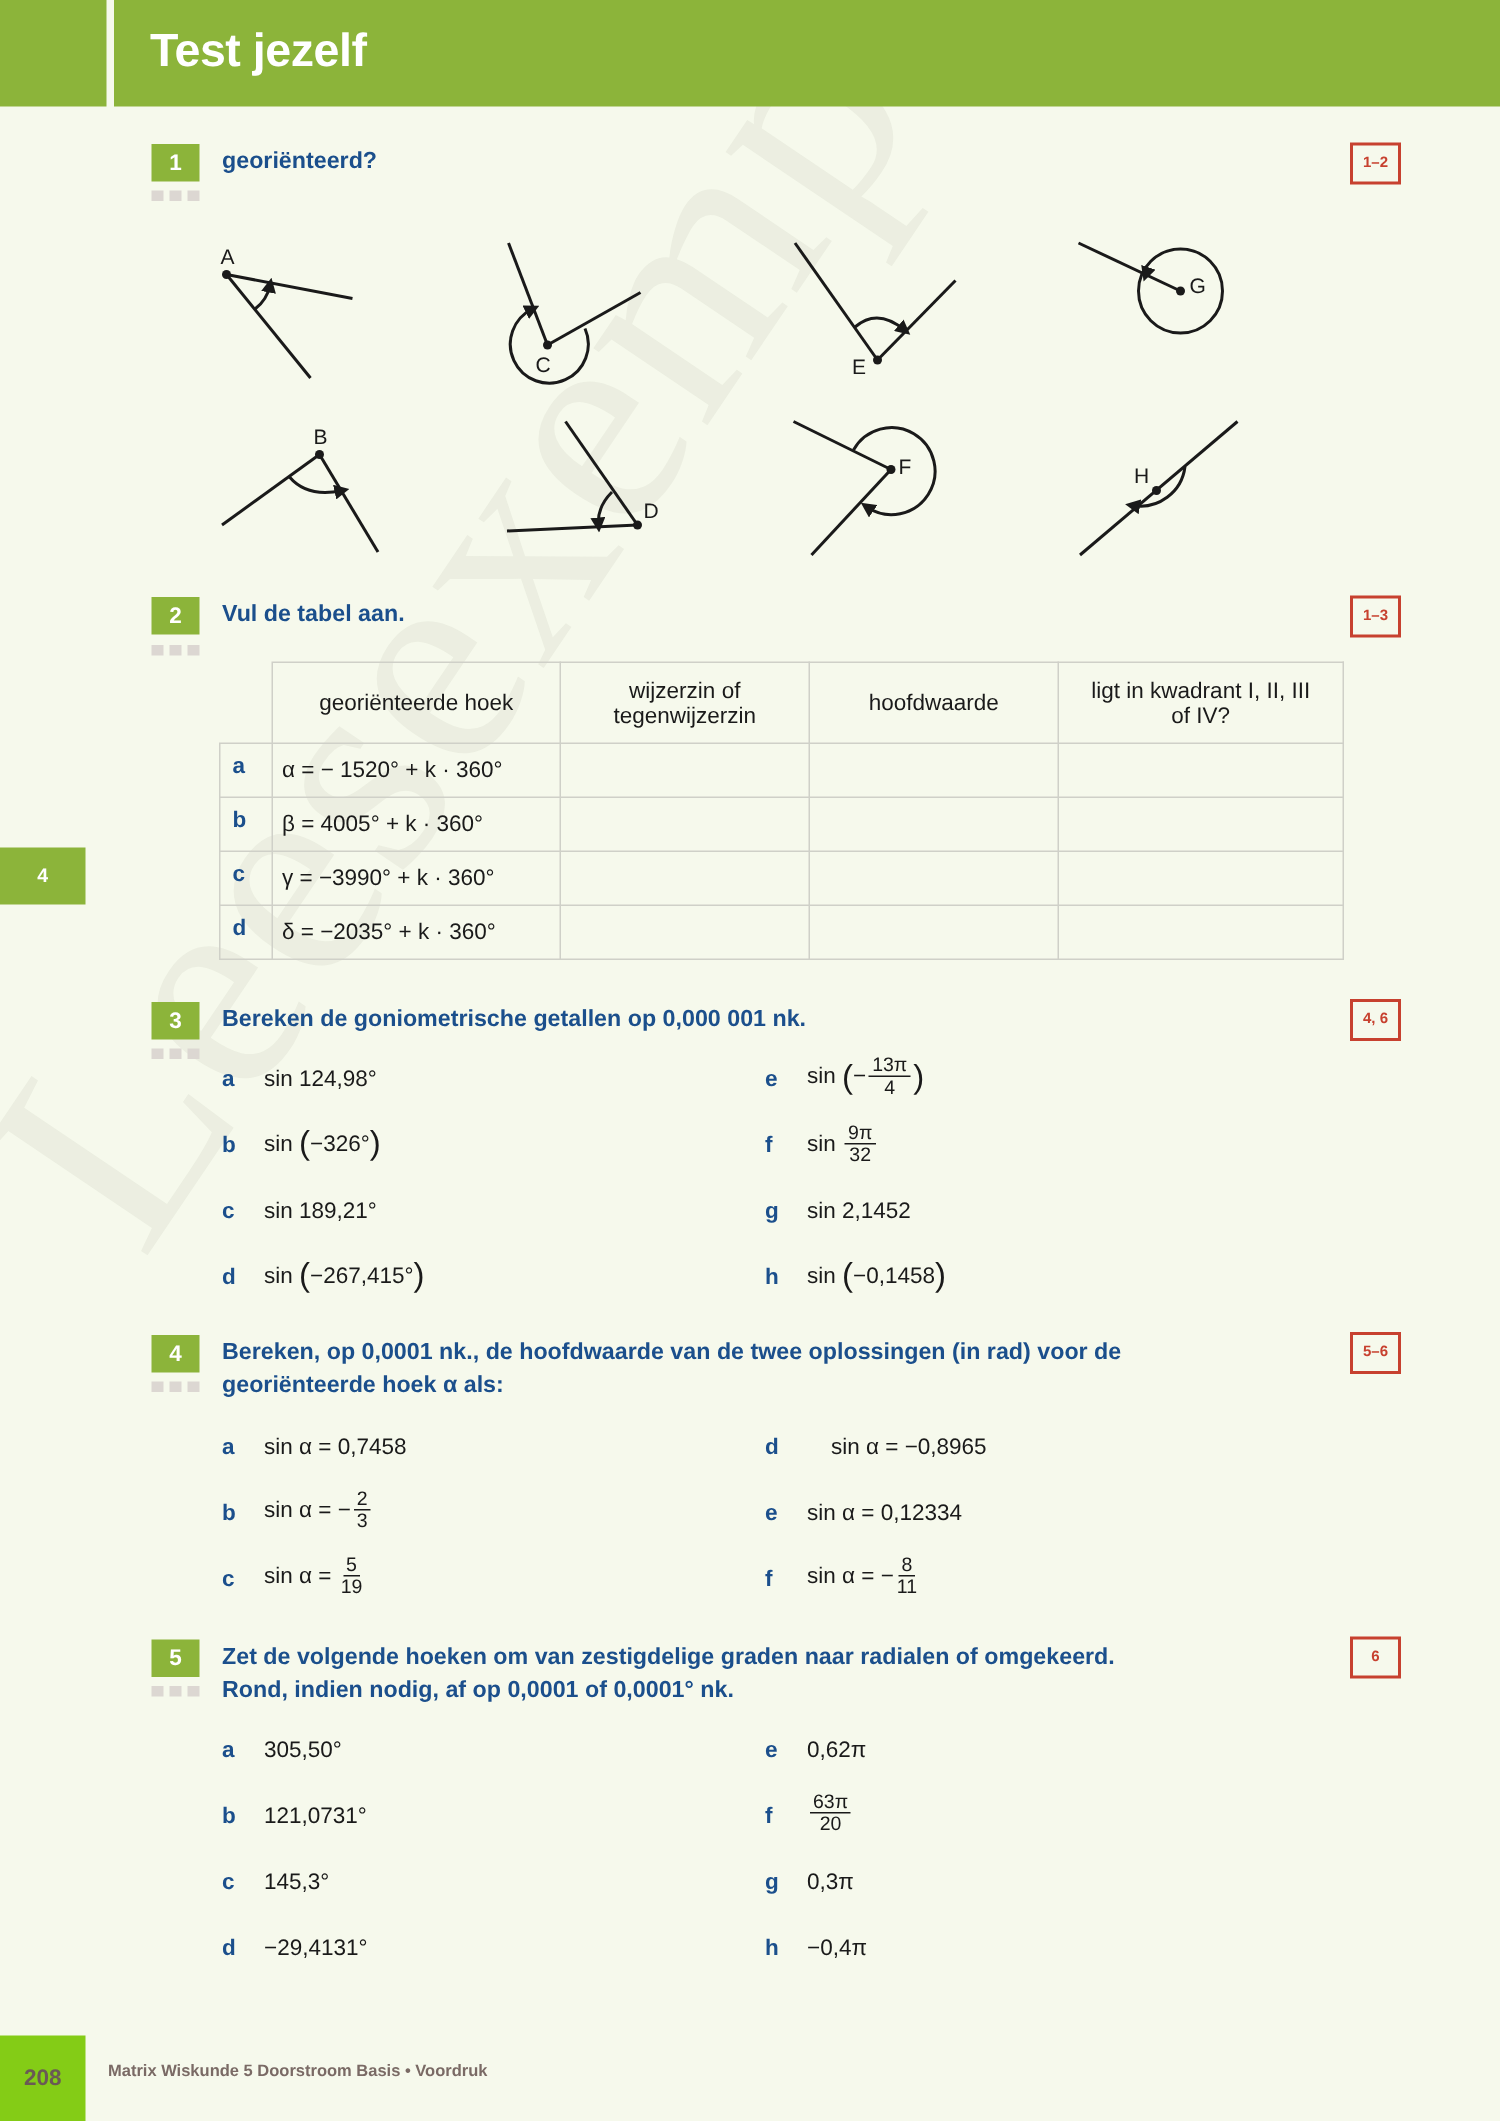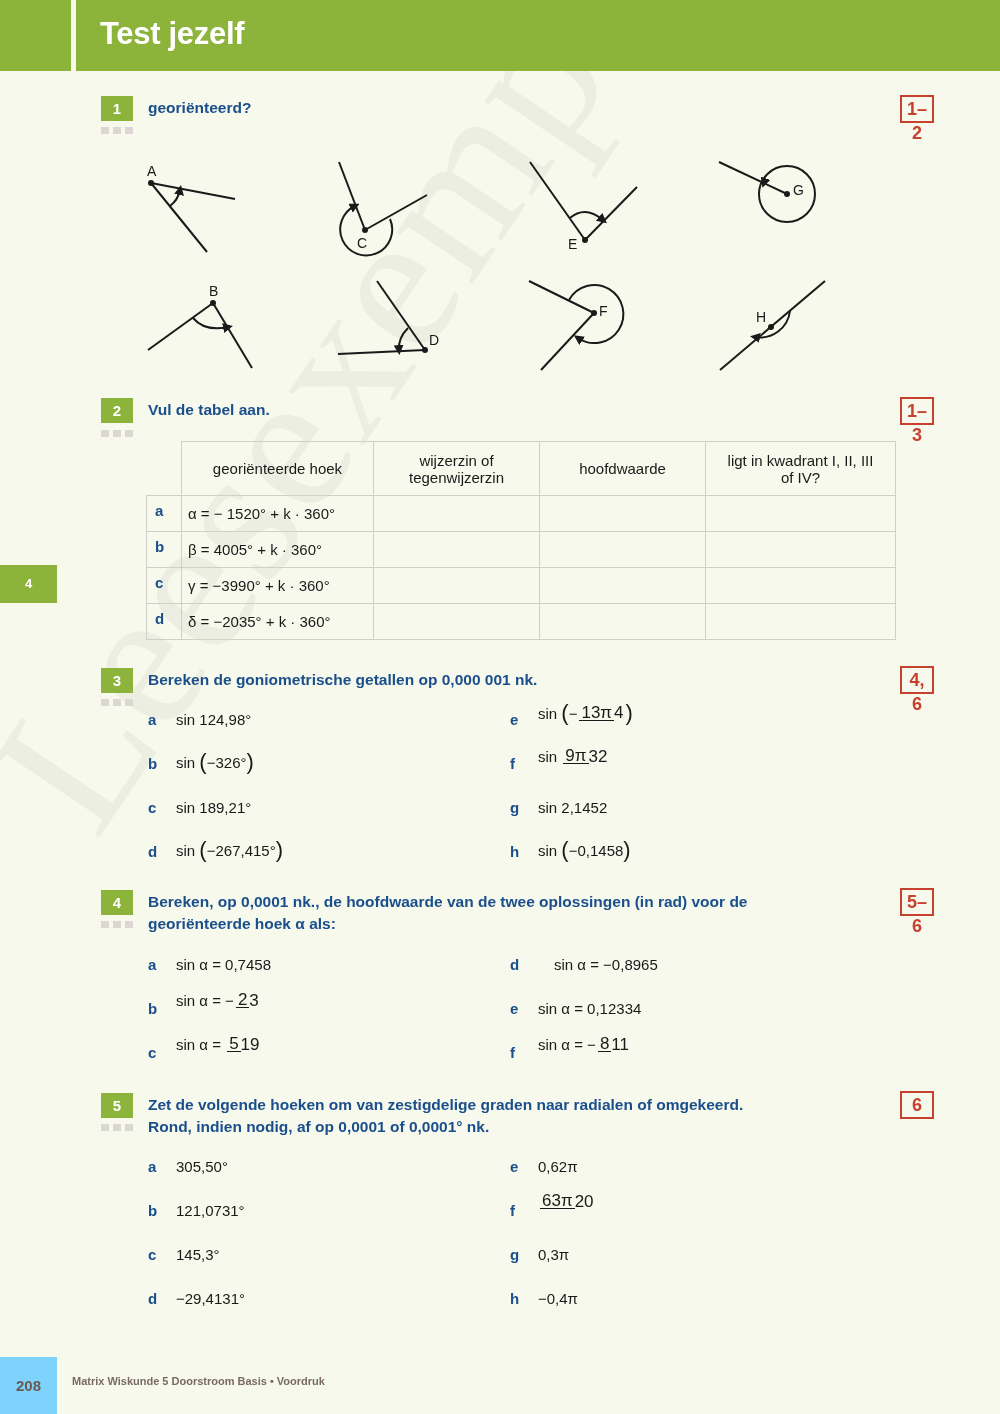--- a/index.html
+++ b/index.html
@@ -28,42 +28,42 @@
   .qnum {
     position: absolute; width: 32px; height: 25px; background: #8cb43a;
     color: #fff; font-weight: bold; font-size: 15px; text-align: center; line-height: 25px;
   }
   .qdots { position: absolute; display: flex; gap: 4px; }
   .qdots span { width: 8px; height: 7px; background: #dcd7d2; display: block; }
 
   .qtext { position: absolute; color: #1b4f8c; font-weight: bold; font-size: 15.5px; line-height: 22px; }
   .refbox {
     position: absolute; border: 2px solid #c7412f; color: #c7412f;
-    font-weight: bold; font-size: 18px; text-align: center; line-height: 24px; height: 28px;
+    font-weight: bold; font-size: 10px; text-align: center; line-height: 24px; height: 28px;
   }
 
   .item-letter { position: absolute; color: #1b4f8c; font-weight: bold; font-size: 15px; }
   .item-text { position: absolute; font-size: 15px; color: #1a1a1a; white-space: nowrap; display: flex; align-items: center; }
-  .frac { display: inline-flex; flex-direction: row; align-items: center; font-size: 17px; line-height: 14px; margin: 0 2px; vertical-align: middle; }
+  .frac { display: inline-flex; flex-direction: column; align-items: center; font-size: 13px; line-height: 14px; margin: 0 2px; vertical-align: middle; }
   .frac .num { border-bottom: 1px solid #1a1a1a; padding: 0 2px; }
   .paren { font-size: 22px; line-height: 20px; font-weight: 300; }
 
   table.t2 { position: absolute; left: 146px; top: 441px; border-collapse: collapse; font-size: 15px; }
   table.t2 td { border: 1.5px solid #cfd0c8; height: 36px; }
   table.t2 tr.head td { height: 54px; text-align: center; }
   table.t2 td.rowletter { width: 35px; color: #1b4f8c; font-weight: bold; padding-left: 8px; vertical-align: top; padding-top: 6px; }
   table.t2 td.noborder { border-top: none; border-left: none; }
   table.t2 td.c1 { width: 192px; padding-left: 6px; }
   table.t2 td.c2 { width: 166px; }
   table.t2 td.c3 { width: 166px; }
   table.t2 td.c4 { width: 190px; }
 
   .side-tab { left: 0; top: 565px; width: 57px; height: 38px; background: #8cb43a; color: #fff; font-weight: bold; font-size: 13px; text-align: center; line-height: 38px; }
 
-  .footer-pagebox { left: 0; top: 1357px; width: 57px; height: 57px; background: #7dd3fc; color: #6a5a55; font-weight: bold; font-size: 15px; text-align: center; line-height: 57px; }
+  .footer-pagebox { left: 0; top: 1357px; width: 57px; height: 57px; background: #84cc16; color: #6a5a55; font-weight: bold; font-size: 15px; text-align: center; line-height: 57px; }
   .footer-text { left: 72px; top: 1375px; color: #7a6a65; font-weight: bold; font-size: 11px; }
 
   svg.diagram { position: absolute; left: 0; top: 150px; }
   svg text { font-family: "Liberation Sans", "DejaVu Sans", sans-serif; font-size: 14px; fill: #1a1a1a; }
 </style>
 </head>
 <body>
 
 <div class="watermark">Leesexemplaar</div>
 

